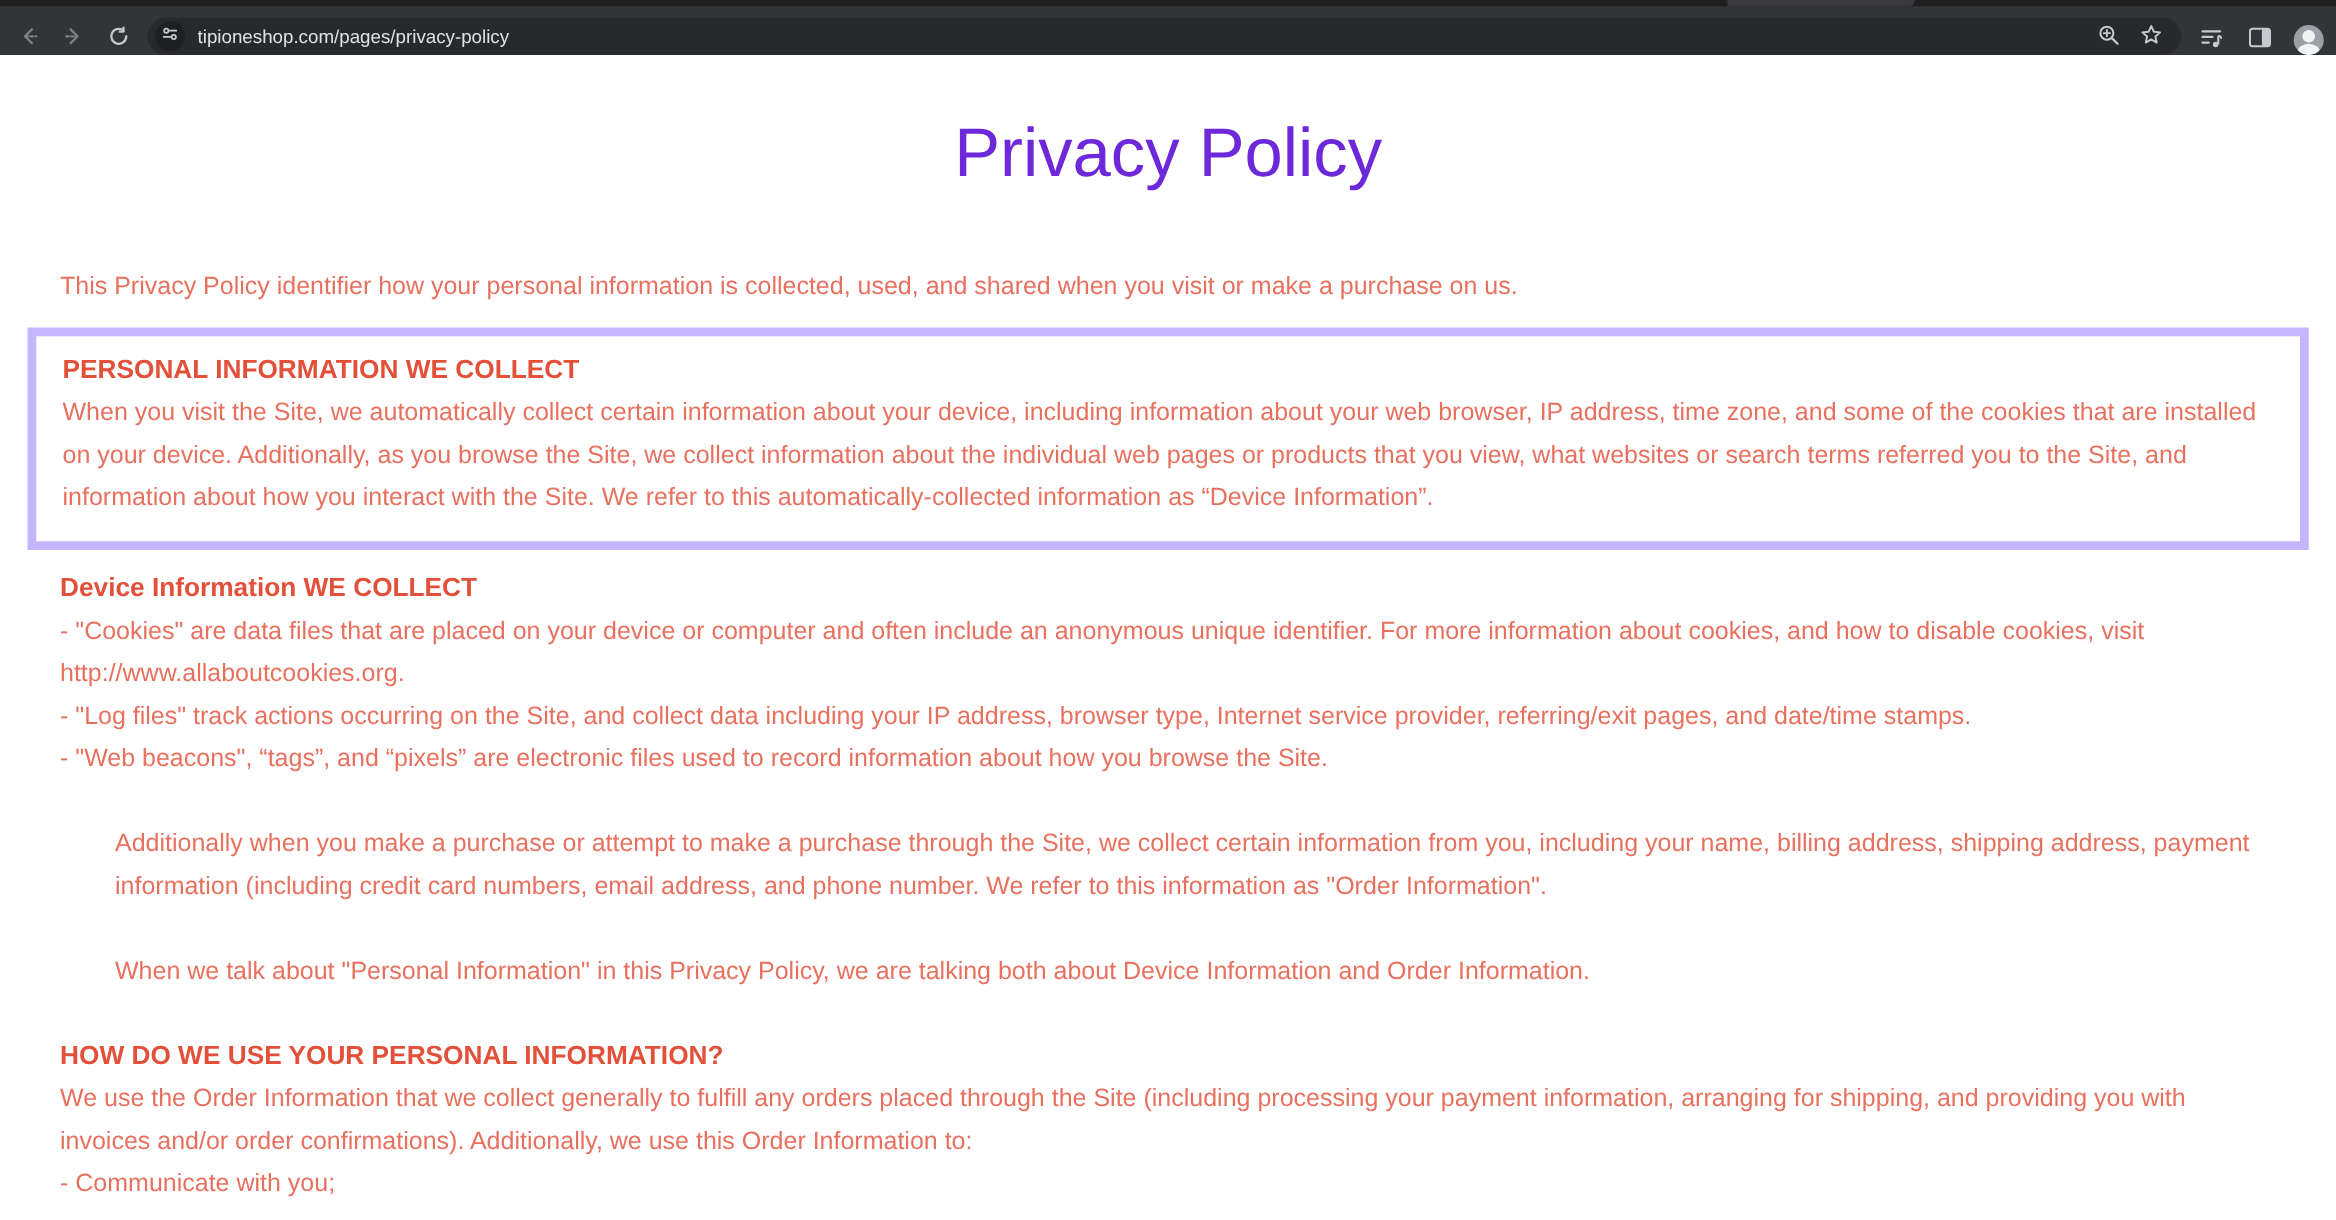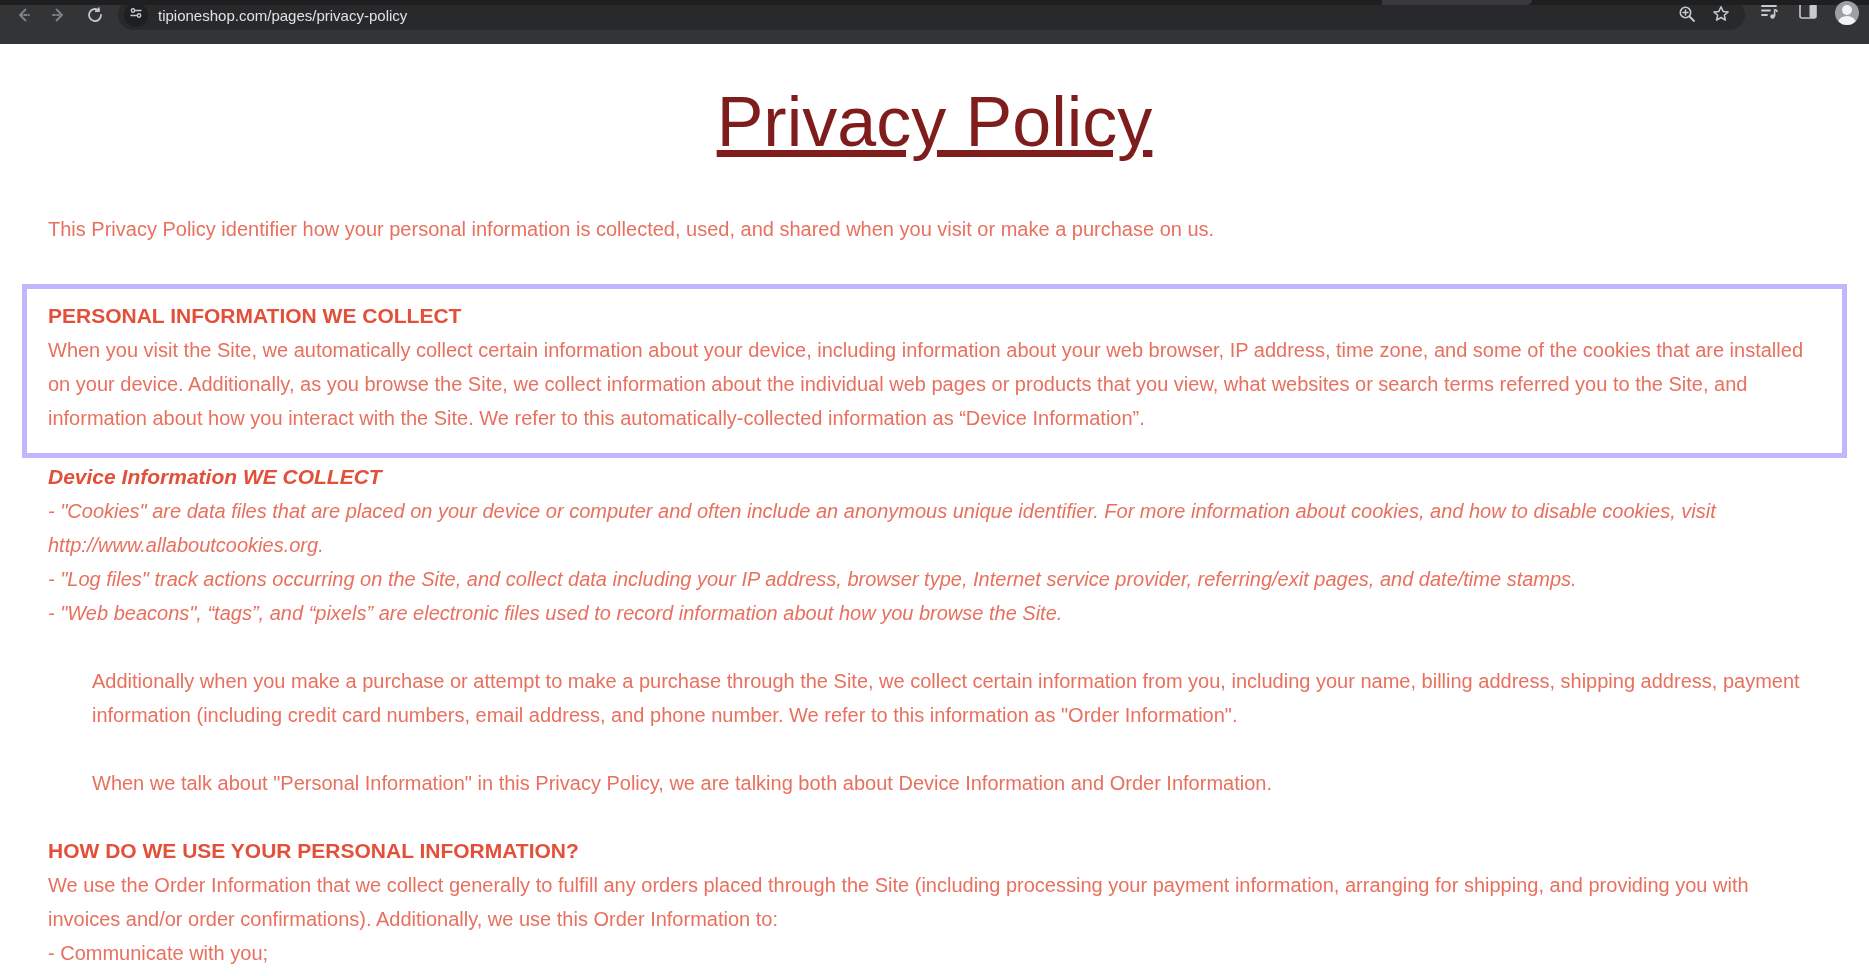--- a/index.html
+++ b/index.html
@@ -5,21 +5,21 @@
   * { margin:0; padding:0; box-sizing:border-box; }
   html,body { background:#fff; }
   .screen {
     width:1869px; height:976px; overflow:hidden; position:relative;
     font-family:"Liberation Sans", sans-serif; background:#ffffff;
   }
 
   
   .toolbar {
     height:44px; background:#333436; position:relative;
-    display:flex; align-items:flex-start;
+    display:flex; align-items:flex-end;
   }
   .top-strip {
     position:absolute; top:0; left:0; width:100%; height:5px; background:#1f1f1f;
   }
   .tab-remnant {
     position:absolute; top:0; left:1382px; width:150px; height:5px;
     background:#3a3a3c; border-bottom-right-radius:6px;
   }
   .nav-btn {
     width:30px; height:30px; border:none; background:transparent;
@@ -53,35 +53,35 @@
     border-radius:50%; background:#f1f3f4;
   }
   .avatar .torso {
     position:absolute; top:15px; left:3px; width:18px; height:14px;
     border-radius:50%; background:#f1f3f4;
   }
 
   
   .page { background:#ffffff; }
   .page-title {
-    text-align:center; font-size:70px; line-height:60px; font-weight:400;
-    color:#7f1d1d; margin-top:48px;text-decoration:underline;
+    text-align:center; font-size:55px; line-height:60px; font-weight:400;
+    color:#6d28d9; margin-top:48px;
   }
   .content {
     padding:0 48px; color:#e8705e; font-size:20px; line-height:34px;
   }
   .intro { margin-top:60px; }
   .highlight-box {
-    border:5px solid #c4b5fd; margin:38px -26px 0; padding:10px 21px 18px;
+    border:7px solid #c4b5fd; margin:16px -26px 0; padding:10px 21px 18px;
   }
   .sec-heading {
     font-size:21px; font-weight:700; color:#e2503a; line-height:34px;
   }
   .highlight-box .sec-heading { margin:0; }
-  .device-section { margin-top:2px;font-style:italic; }
+  .device-section { margin-top:14px; }
   .para { margin-top:34px;margin-left:44px; }
   .usage-section { margin-top:34px; }
 </style>
 </head>
 <body>
 
 <div class="screen">
 
   <div class="toolbar">
     <div class="top-strip">

